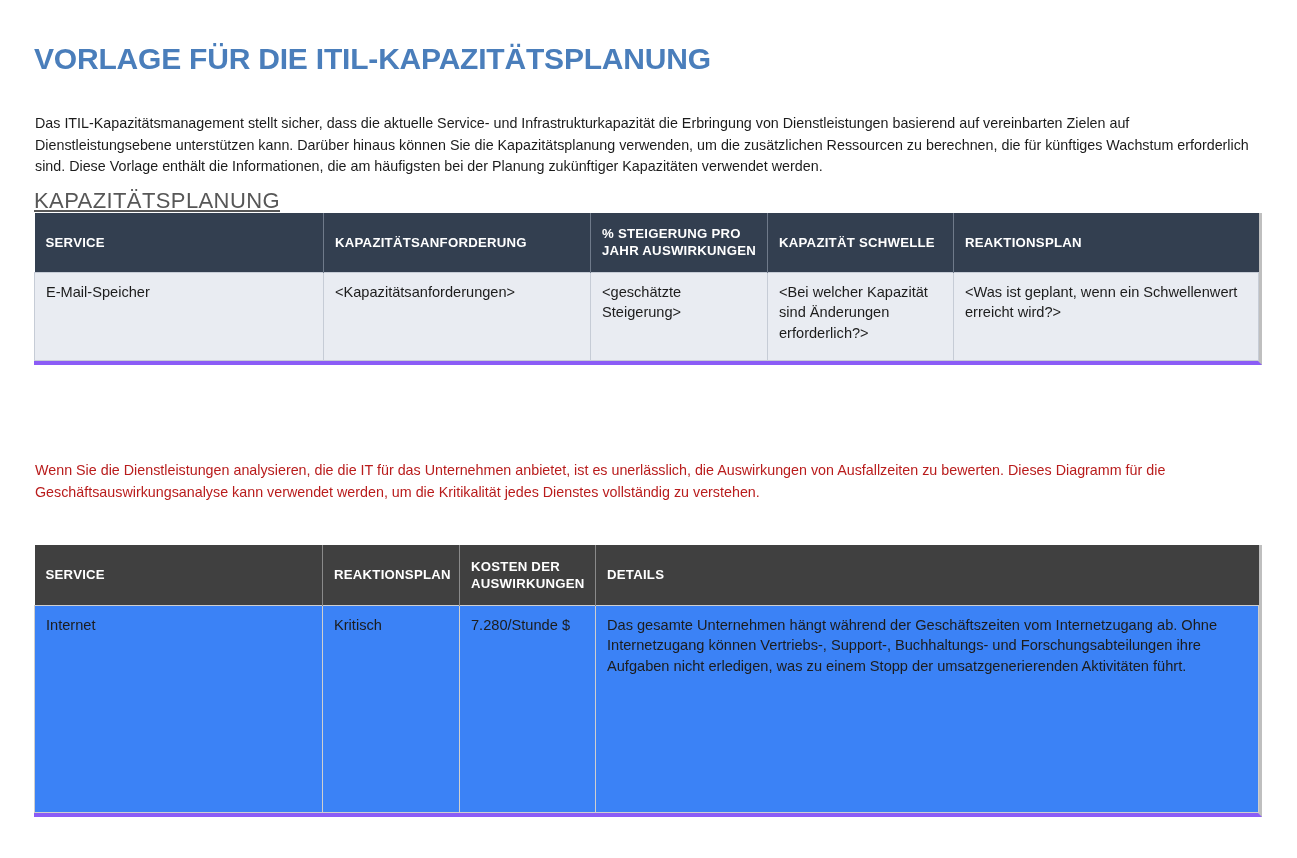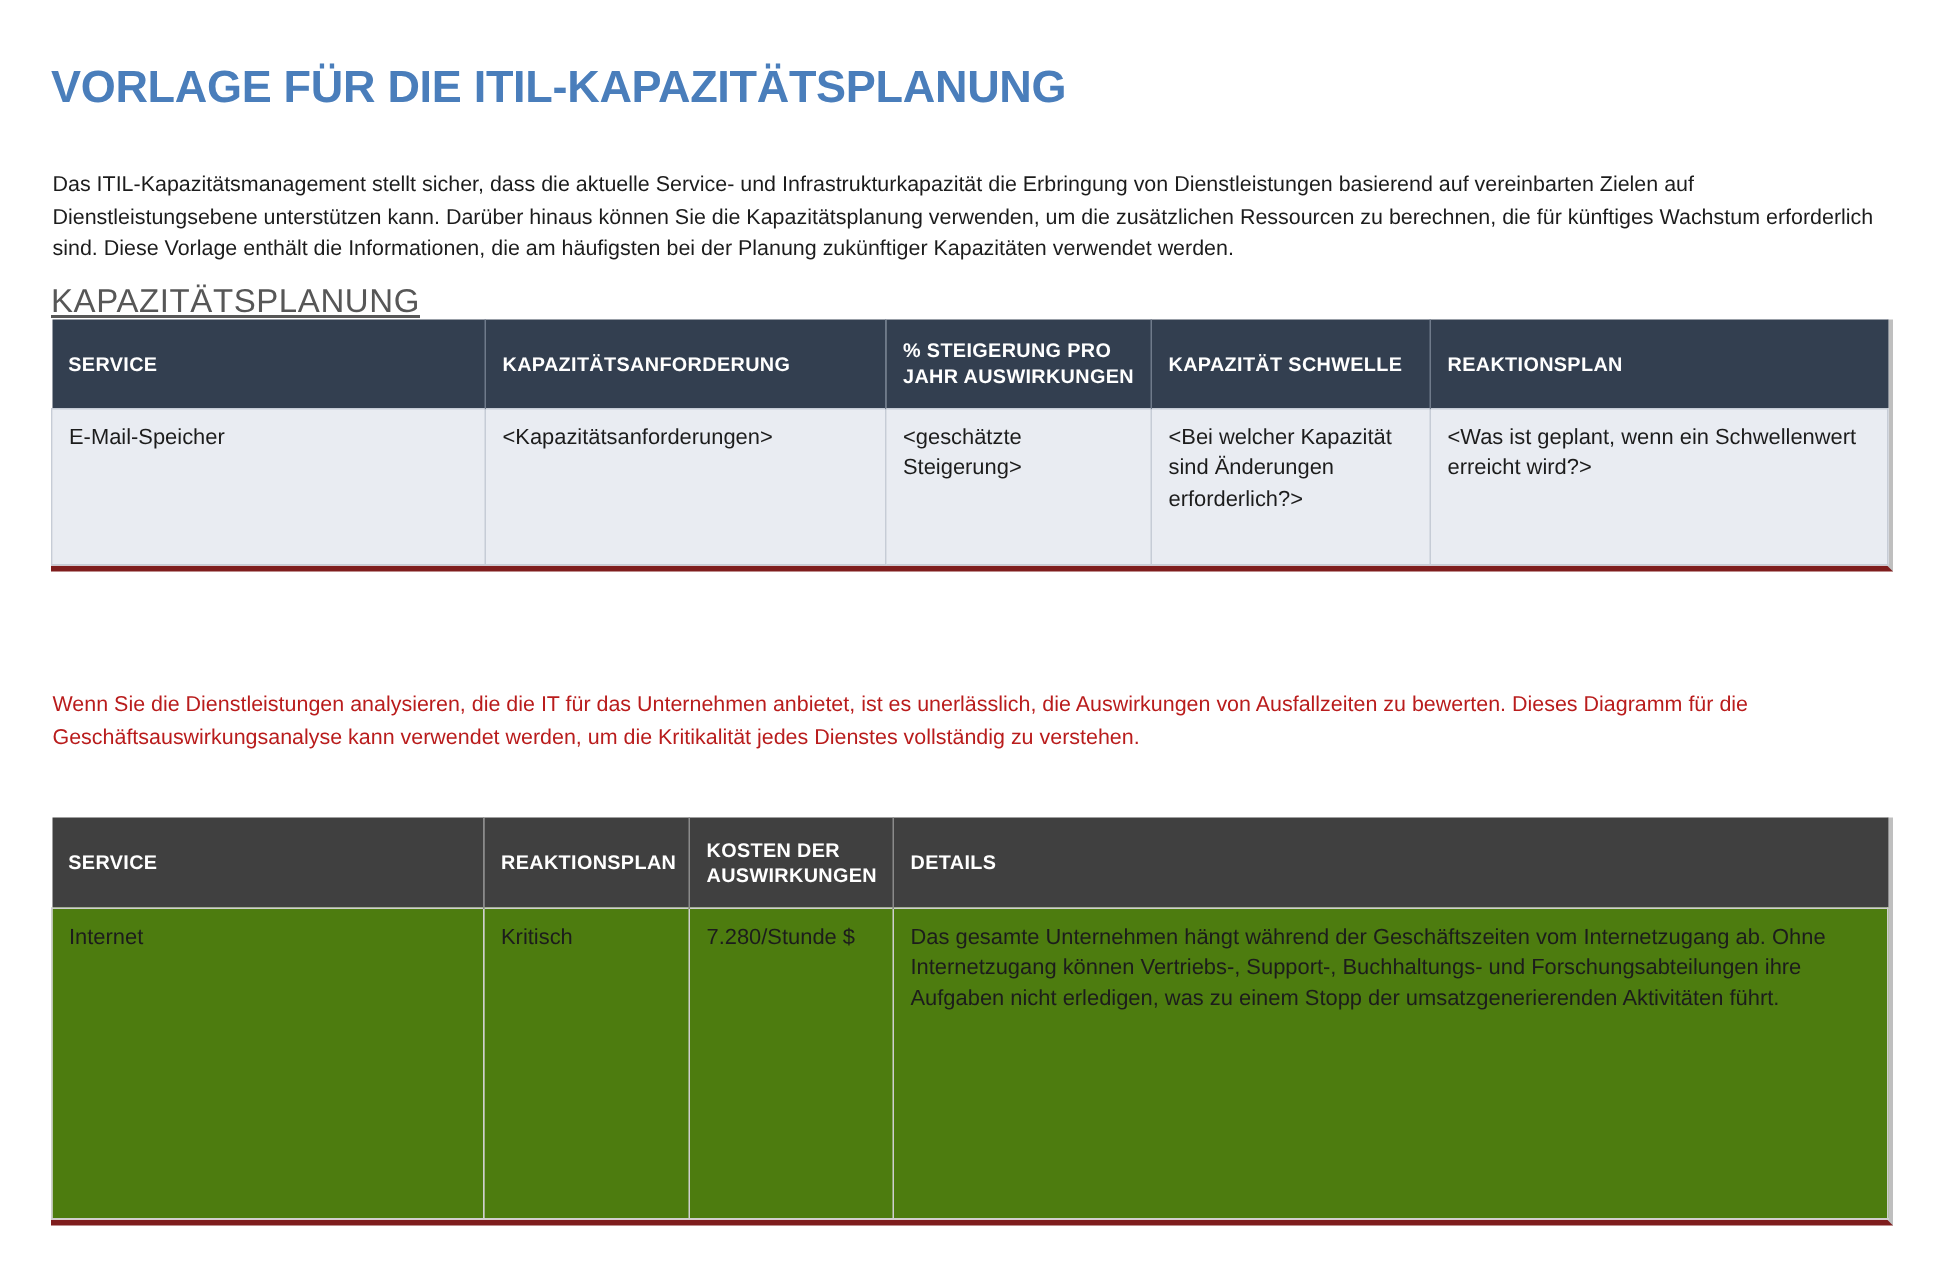--- a/index.html
+++ b/index.html
@@ -70,21 +70,21 @@
     line-height: 21.5px;
     color: #b91c1c;
   }
 
   
   .tbl-wrap {
     position: absolute;
     left: 34px;
     width: 1228px;
     border-right: 4px solid #bfbfbf;
-    border-bottom: 4px solid #7f1d1d;
+    border-bottom: 4px solid #8b5cf6;
   }
   #tbl-capacity { top: 213px; }
   #tbl-bia { top: 545px; }
 
   table.grid {
     width: 1224px;
     border-collapse: collapse;
     table-layout: fixed;
     background: #ffffff;
   }
@@ -114,24 +114,24 @@
   table.grid td {
     vertical-align: top;
     font-size: 14.6px;
     line-height: 20.5px;
     color: #1c1c1c;
     padding: 9px 11px 9px 11px;
   }
   #tbl-capacity table.grid td {
     background: #e9ecf2;
     border: 1px solid #c6ccd6;
-    height: 104px;
+    height: 88px;
   }
   #tbl-bia table.grid td {
-    background: #4d7c0f;
+    background: #3b82f6;
     border: 1px solid #cfcfcf;
     height: 207px;
   }
 
   .cell-text { display: block; white-space: pre-line; }
 </style>
 </head>
 <body>
 
 <div class="page">

